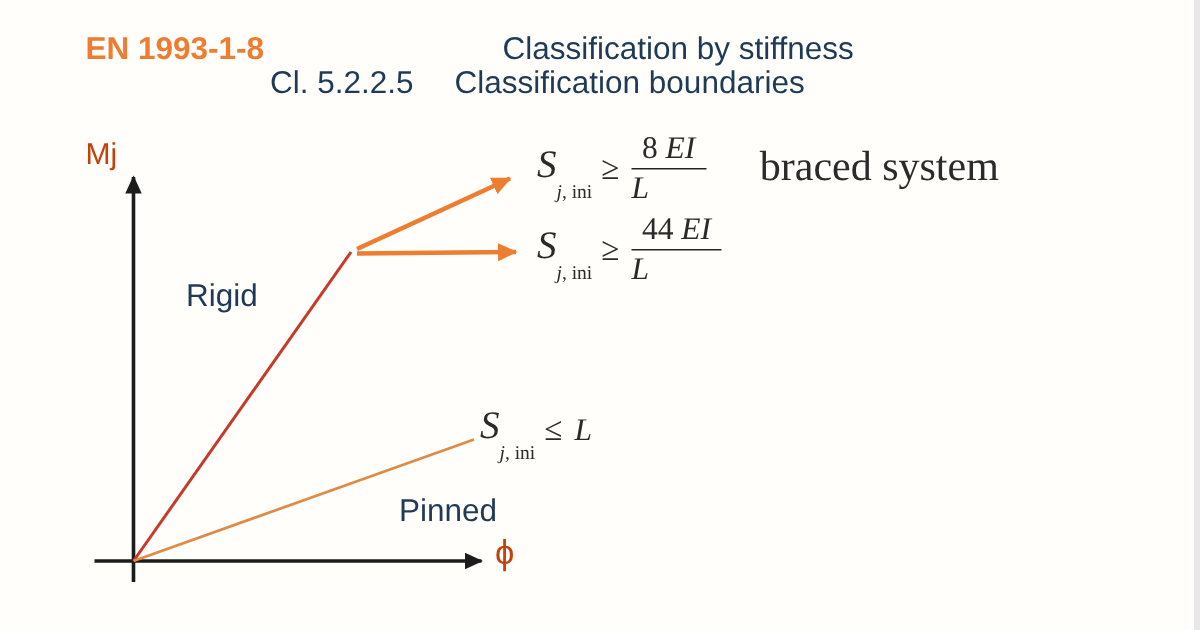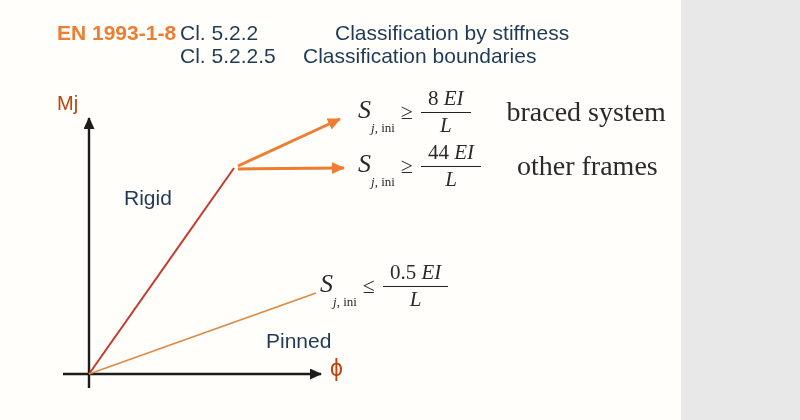--- a/index.html
+++ b/index.html
@@ -7,21 +7,21 @@
     --navy-text:#1F3A54;
     --rigid-line:#C43B2C;
     --pinned-line:#DE8B45;
     --axis:#1C1C1C;
     --math:#2A2A2A;
     --bg:#FFFEFA;
   }
   *{margin:0;padding:0;box-sizing:border-box;}
   body{background:#e8e8e8;font-family:"Liberation Sans",sans-serif;}
   .stage{
-    position:relative;width:681px;height:420px;background:var(--bg);
+    position:relative;width:796px;height:420px;background:var(--bg);
     overflow:hidden;
   }
   .abs{position:absolute;white-space:nowrap;}
 
   
   .code{left:57px;top:21px;font-size:21px;font-weight:bold;color:var(--accent-orange);}
   .clause1{left:180px;top:21px;}
   .title1{left:303px;top:21px;margin-left:32px;}
   .clause2{left:180px;top:44px;}
   .title2{left:303px;top:44px;}
@@ -50,34 +50,33 @@
     position:absolute;display:flex;align-items:center;
     font-family:"Liberation Serif",serif;color:var(--math);
   }
   .f1{left:358px;top:86px;height:52px;}
   .f2{left:358px;top:140px;height:52px;}
   .f3{left:320px;top:260px;height:52px;}
   .mvar{font-style:italic;font-size:26px;}
   .msub{font-size:13px;vertical-align:-7px;position:relative;top:7px;margin-top:27px;}
   .msub .sv{font-style:italic;}
   .rel{font-size:22px;margin:0 8px 0 6px;}
-  .frac{display:inline-flex;flex-direction:column;align-items:center;line-height:1.12;}
+  .frac{display:inline-flex;flex-direction:column;align-items:flex-start;line-height:1.12;}
   .num{border-bottom:1.8px solid #222;padding:0 7px 1px 7px;font-size:21px;}
   .num .coef{font-style:normal;}
   .num .mv{font-style:italic;}
   .den{font-style:italic;font-size:21px;padding-top:1px;}
   .note{font-size:28px;margin-left:36px;font-style:normal;}
 </style>
 </head>
 <body>
 
 <div class="stage">
 
   <span class="abs code">EN 1993-1-8</span>
-  <span class="abs hdr clause1">Cl. 5.2.2</span>
   <span class="abs hdr title1">Classification by stiffness</span>
   <span class="abs hdr clause2">Cl. 5.2.2.5</span>
   <span class="abs hdr title2">Classification boundaries</span>
 
   <svg class="canvas" viewBox="0 0 800 420" xmlns="http://www.w3.org/2000/svg">
     <defs>
       <marker id="ah-black" markerUnits="userSpaceOnUse" markerWidth="14" markerHeight="12" refX="11" refY="5.5" orient="auto">
         <path class="head-black" d="M0,0 L12,5.5 L0,11 Z"></path>
       </marker>
       <marker id="ah-orange" markerUnits="userSpaceOnUse" markerWidth="15" markerHeight="13" refX="12" refY="6" orient="auto">
@@ -107,26 +106,24 @@
     <span class="note">braced system</span>
   </div>
 
   <div class="formula f2">
     <span><span class="mvar">S</span><span class="msub"><span class="sv">j</span><span>, ini</span></span></span>
     <span class="rel">≥</span>
     <span class="frac">
       <span class="num"><span class="coef">44</span> <span class="mv">EI</span></span>
       <span class="den">L</span>
     </span>
-    <span class="note">other frames</span>
   </div>
 
   <div class="formula f3">
     <span><span class="mvar">S</span><span class="msub"><span class="sv">j</span><span>, ini</span></span></span>
     <span class="rel">≤</span>
     <span class="frac">
-      <span class="num"><span class="coef">0.5</span> <span class="mv">EI</span></span>
       <span class="den">L</span>
     </span>
     <span class="note"></span>
   </div>
 
 </div>
 
 </body></html>

